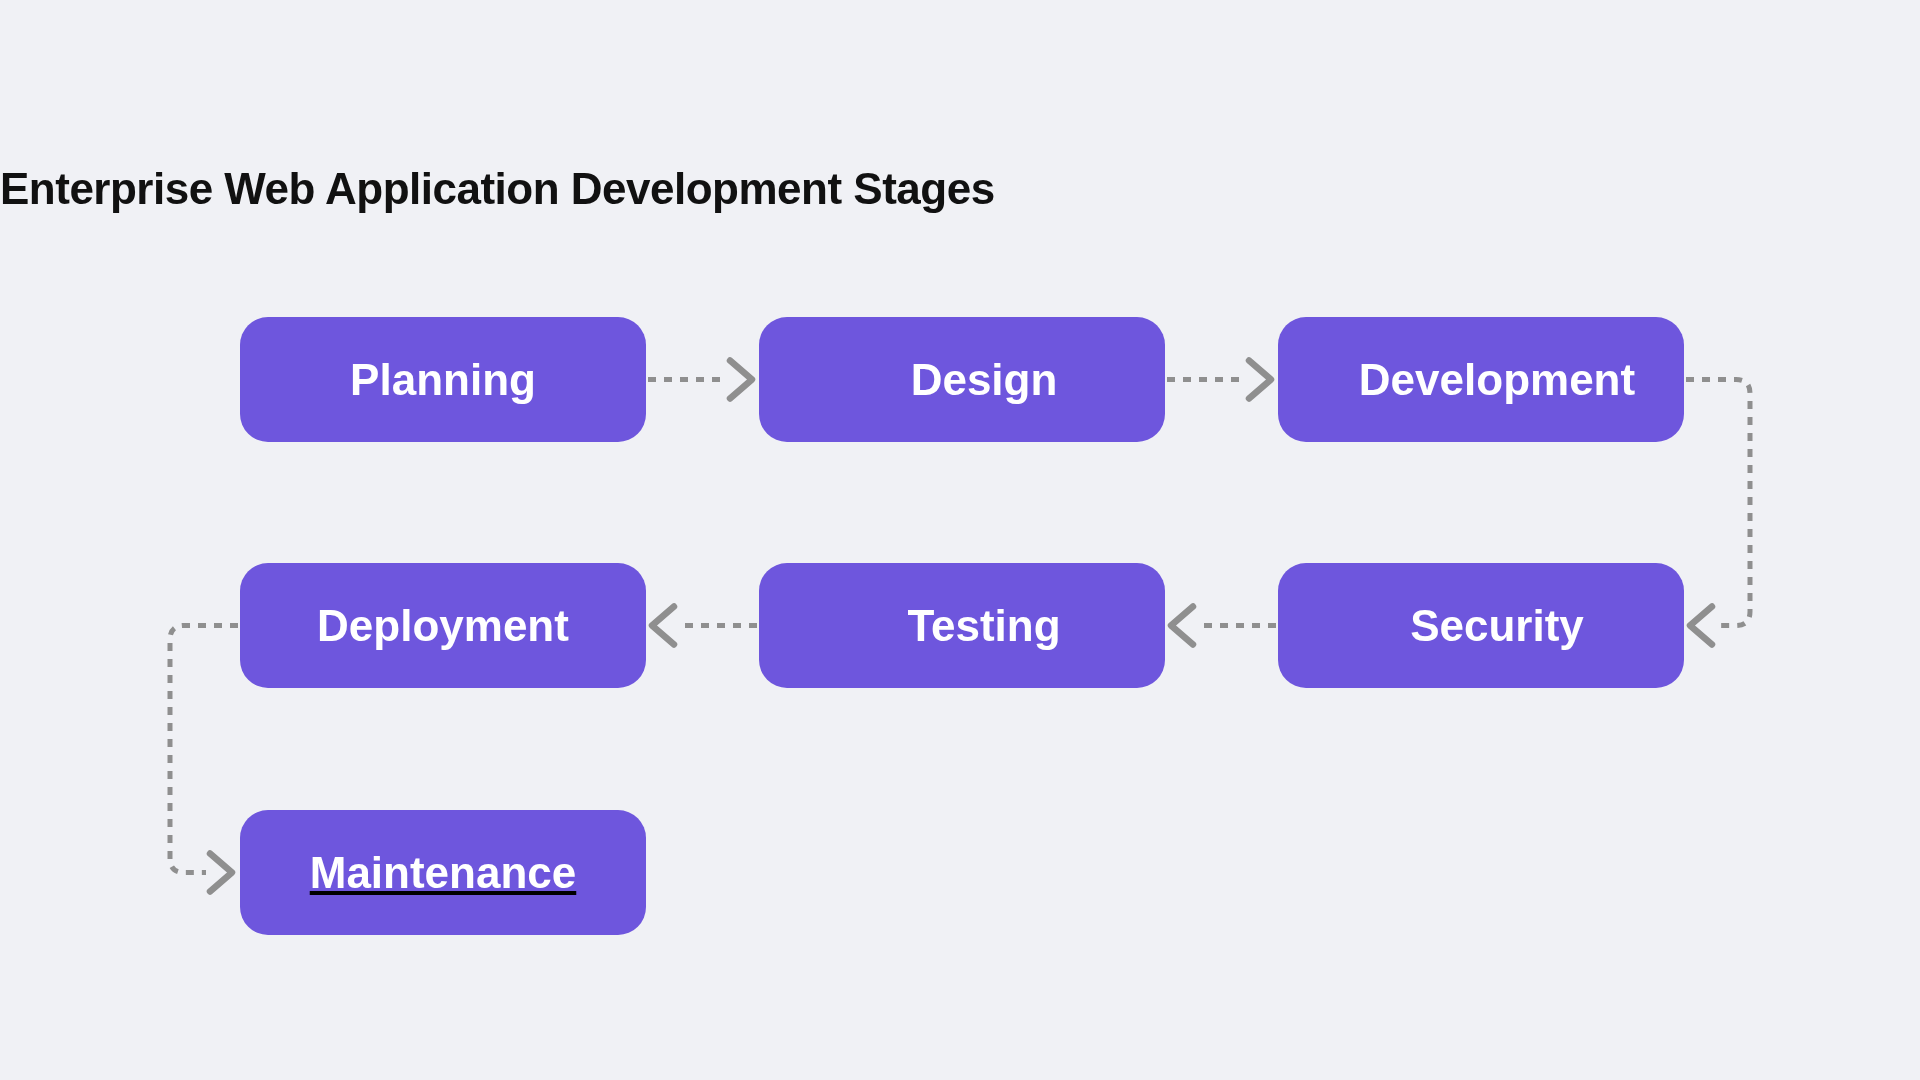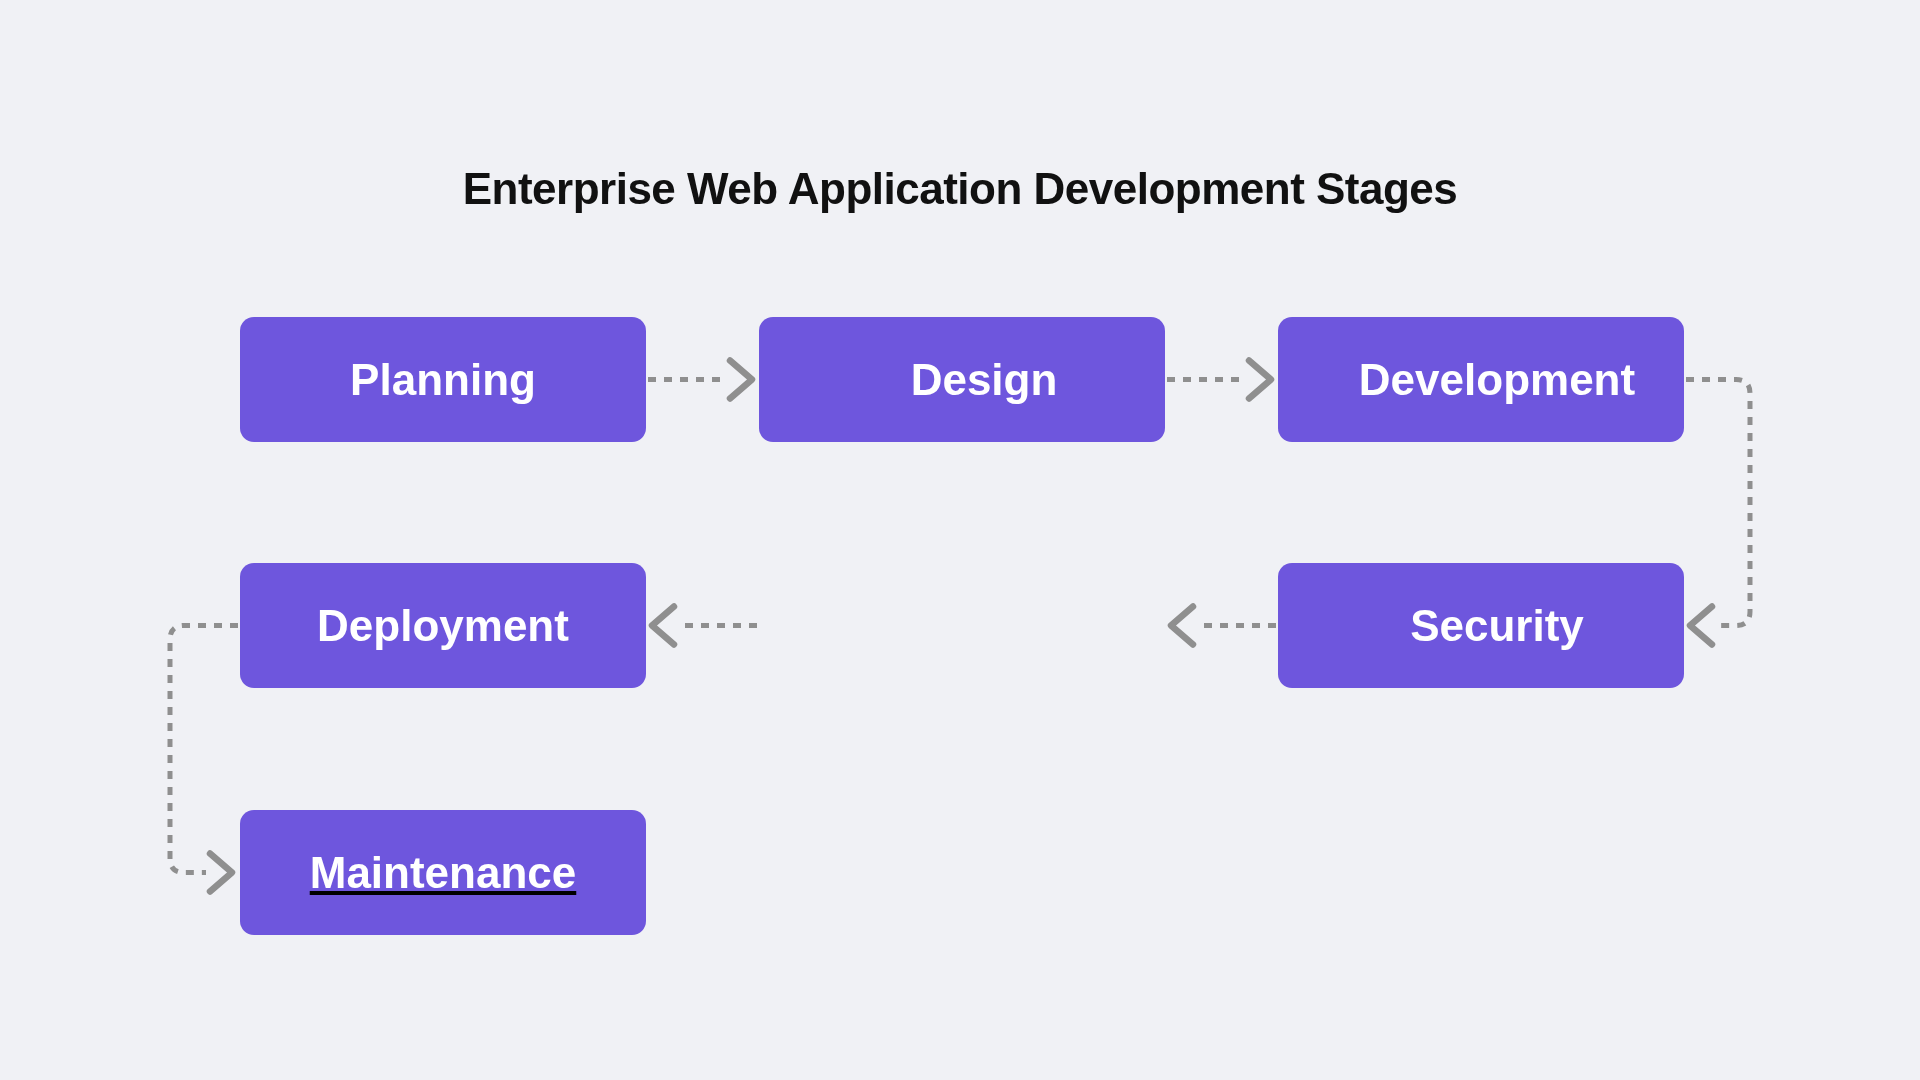--- a/index.html
+++ b/index.html
@@ -25,33 +25,32 @@
     position: relative;
     width: 1920px;
     height: 1080px;
   }
   .title {
     position: absolute;
     top: 163px;
     left: 0;
     width: 1920px;
     margin: 0;
-    text-align: center;
     font-size: 44px;
     line-height: 52px;
     font-weight: bold;
     letter-spacing: -0.5px;
     color: var(--title-color);
   }
   .node {
     position: absolute;
     width: 406px;
     height: 125px;
     background: var(--node-fill);
-    border-radius: 14px;
+    border-radius: 28px;
     display: flex;
     align-items: center;
     justify-content: center;
   }
   .node-label {
     color: var(--node-text);
     font-size: 44px;
     font-weight: bold;
     letter-spacing: 0;
     white-space: nowrap;
@@ -98,20 +97,23 @@
   <div class="node col2 row1">
     <span class="node-label">Design</span>
   </div>
   <div class="node col3 row1">
     <span class="node-label">Development</span>
   </div>
 
   <div class="node col1 row2">
     <span class="node-label">Deployment</span>
   </div>
+  <div class="node col2 row2">
+    <span class="node-label">Testing</span>
+  </div>
   <div class="node col3 row2">
     <span class="node-label">Security</span>
   </div>
 
   <div class="node col1 row3">
     <span class="node-label">Maintenance</span>
   </div>
 
   <svg class="connectors" viewBox="0 0 1920 1080" aria-hidden="true">
 

